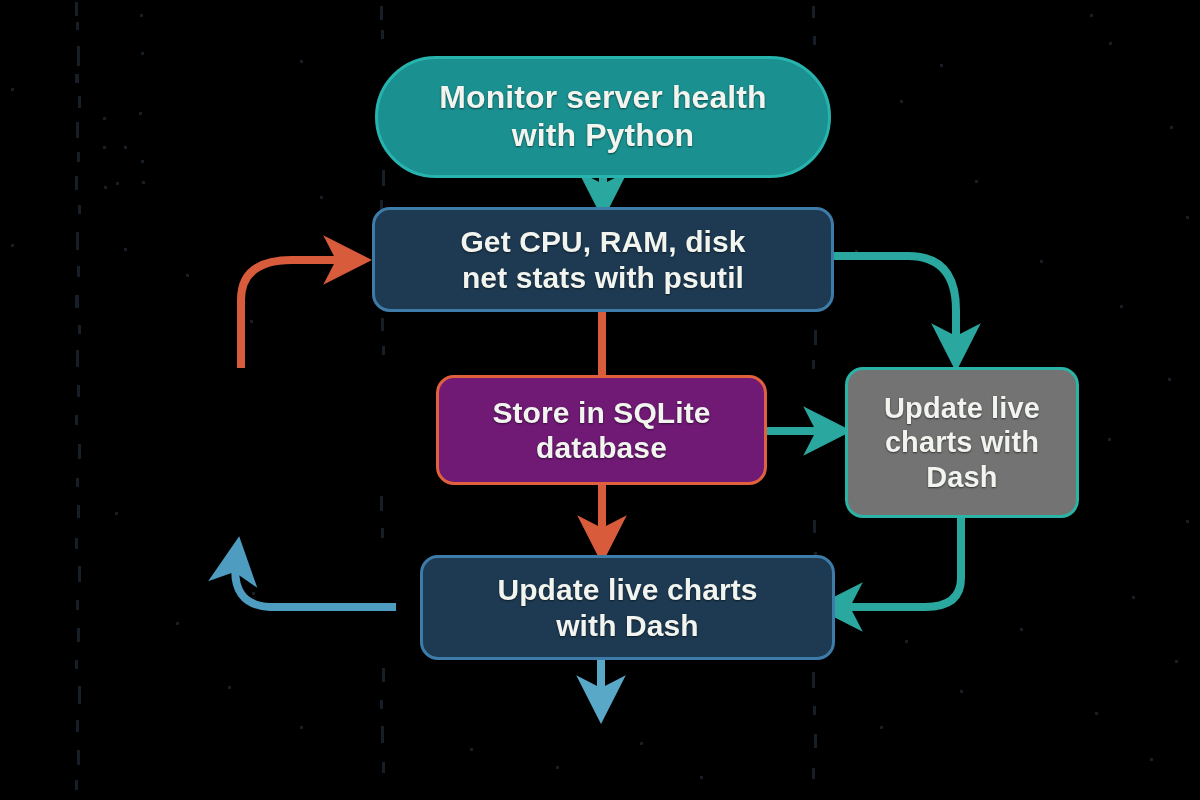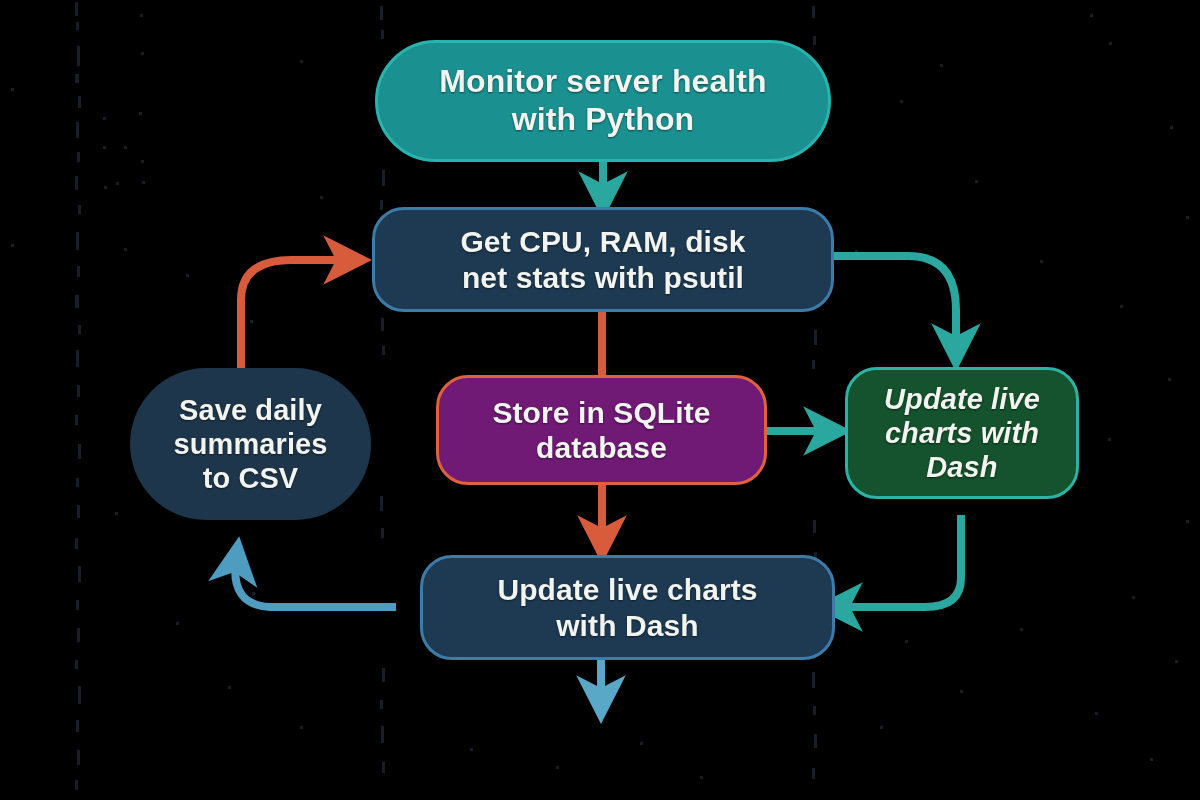--- a/index.html
+++ b/index.html
@@ -41,26 +41,27 @@
     color: #f2f4ef;
     font-weight: 700;
     line-height: 1.18;
     letter-spacing: 0.1px;
     box-sizing: border-box;
     text-shadow: 0 1px 2px rgba(0,0,0,0.55);
     white-space: pre-line;
   }
   .n-start {
     border-radius: 999px;
+    margin-top: 16px;
   }
   .n-pill {
     border-radius: 999px;
   }
   .n-box {
-    border-radius: 32px;
+    border-radius: 18px;
   }
 </style>
 </head>
 <body>
 
 <div id="canvas">
 
   <svg id="noise" viewBox="0 0 1200 800" aria-hidden="true">
     <g fill="#1b2430">
       <rect x="75" y="2" width="3" height="14"></rect>
@@ -201,24 +202,21 @@
 
   <div class="node n-start" style="left:375px; top:40px; width:456px; height:122px; background:#1a9090; border:3px solid #27b3ae; font-size:32px;">Monitor server health
 with Python</div>
 
   <div class="node n-box" style="left:372px; top:207px; width:462px; height:105px; background:#1d3a52; border:3px solid #3d7ca8; font-size:30px;">Get CPU, RAM, disk
 net stats with psutil</div>
 
   <div class="node n-box" style="left:436px; top:375px; width:331px; height:110px; background:#701a75; border:3px solid #e0613c; font-size:30px;">Store in SQLite
 database</div>
 
-  <div class="node n-box" style="left:845px; top:367px; width:234px; height:132px; background:#14532d; border:3px solid #2bb3a6; font-size:29px;font-style:italic;">Update live
+  <div class="node n-box" style="left:845px; top:367px; width:234px; height:151px; background:#737373; border:3px solid #2bb3a6; font-size:29px;">Update live
 charts with
 Dash</div>
 
-  <div class="node n-pill" style="left:130px; top:368px; width:241px; height:152px; background:#1e364b; font-size:29px;">Save daily
-summaries
-to CSV</div>
 
   <div class="node n-box" style="left:420px; top:555px; width:415px; height:105px; background:#1d3a52; border:3px solid #3d7ca8; font-size:30px;">Update live charts
 with Dash</div>
 
 </div>
 
 </body></html>

